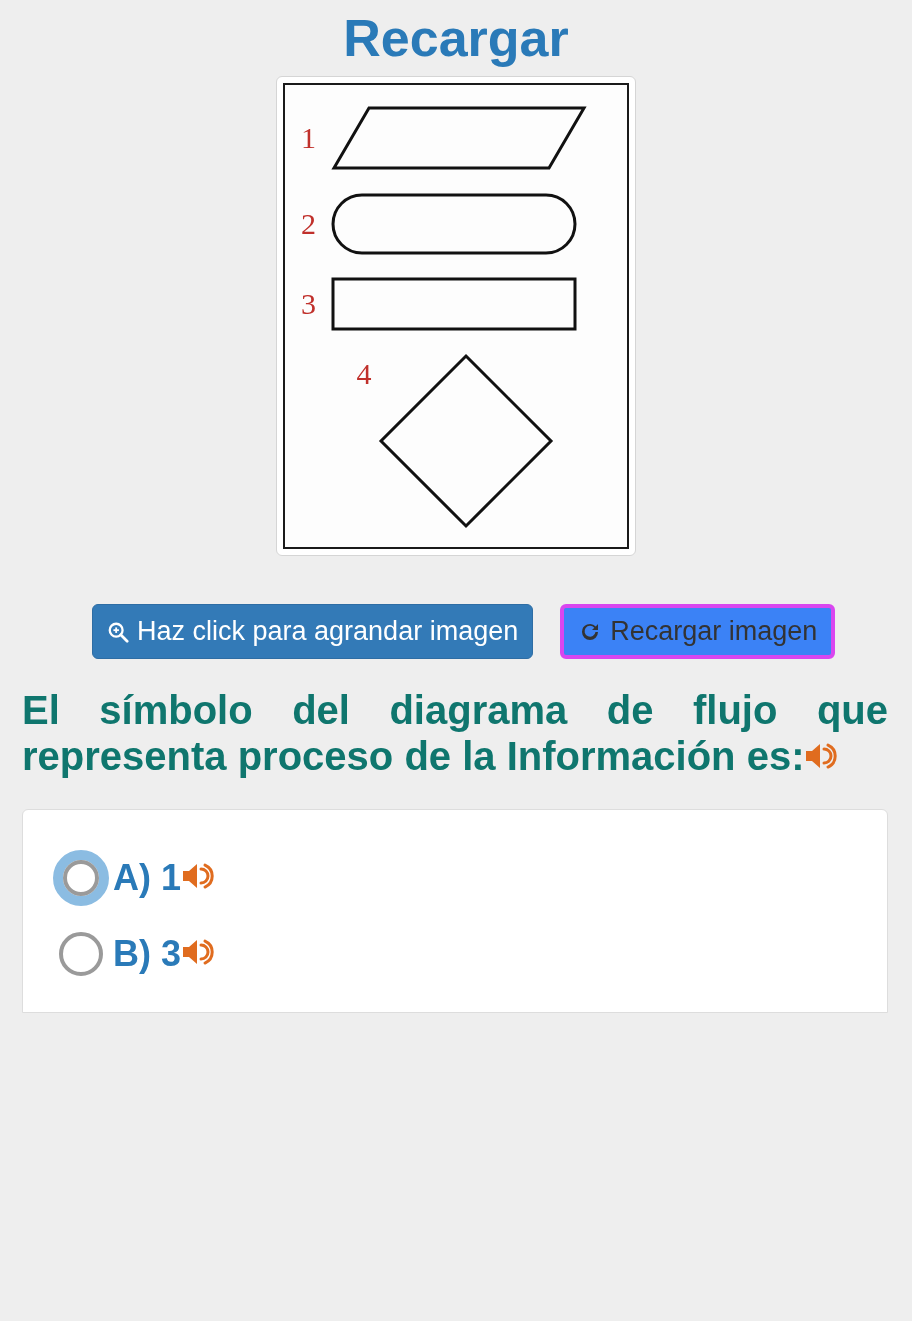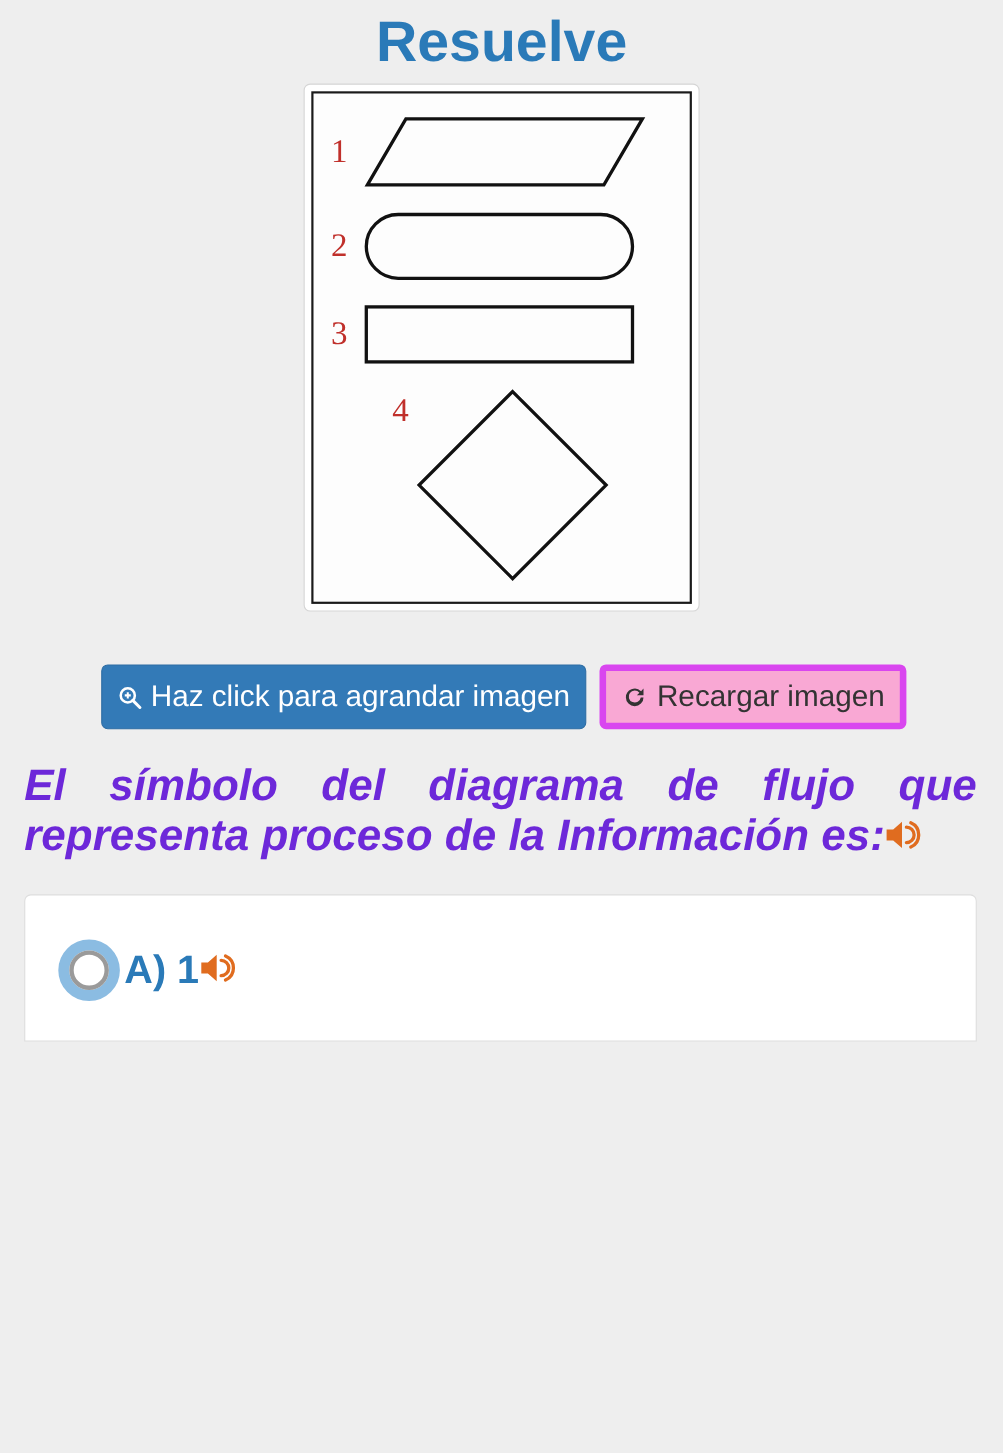--- a/index.html
+++ b/index.html
@@ -48,54 +48,53 @@
     justify-content: center;
     margin-bottom: 0;
   }
   .diamond-row .shape-label {
     width: auto;
     margin-right: 4px;
     margin-top: 6px;
   }
   .btn-row {
     display: flex;
-    gap: 12px;
+    gap: 27px;
     margin: 48px 0 0 68px;
     padding-left: 24px;
   }
   .btn {
     border-radius: 6px;
     font-size: 27px;
     padding: 6px 14px;
     display: flex;
     align-items: center;
     gap: 8px;
     cursor: pointer;
     line-height: 1.3;
   }
   .btn-primary {
     background: #337ab7;
     color: #ffffff;
     border: 1px solid #2e6da4;
   }
   .btn-default {
-    background: #f9a8d4;
+    background: #3b82f6;
     color: #333333;
-    border: 6px solid #d946ef;
+    border: 4px solid #d946ef;
   }
   .btn svg { display: block; }
   .question {
-    color: #6d28d9;
+    color: #0f766e;
     font-size: 40px;
     font-weight: 800;
     text-align: justify;
     text-align-last: left;
     padding: 28px 24px 0 22px;
     line-height: 1.15;
-    font-style: italic;
   }
   .speaker-icon { display: inline-block; vertical-align: -2px; }
   .options-card {
     background: #ffffff;
     border: 1px solid #dddddd;
     border-top-left-radius: 6px;
     border-top-right-radius: 6px;
     margin: 30px 24px 0 22px;
     padding: 40px 20px 10px 36px;
   }
@@ -134,21 +133,21 @@
   .option-text {
     color: #2a7ab8;
     font-size: 36px;
     font-weight: 800;
     margin-left: 4px;
   }
 </style>
 </head>
 <body>
 
-<h1 class="title">Resuelve</h1>
+<h1 class="title">Recargar</h1>
 
 <div class="image-frame">
   <div class="image-inner">
     <div class="shape-row">
       <span class="shape-label">1</span>
       <svg class="shape-svg" width="260" height="70">
         <polygon points="40,5 255,5 220,65 5,65" fill="none" stroke="#111" stroke-width="3"></polygon>
       </svg>
     </div>
     <div class="shape-row">
@@ -200,13 +199,21 @@
 
 <div class="options-card" id="options-container">
     <div class="option-row">
       <div class="radio-outer focused"></div>
       <span class="option-text"><span>A)</span> <span>1</span><svg class="speaker-icon" width="38" height="32" viewBox="0 0 38 32">
           <path d="M2 11h6l8-7v24l-8-7H2z" fill="#e06c1f"></path>
           <path d="M20 9a6 6 0 0 1 0 14" fill="none" stroke="#e06c1f" stroke-width="3" stroke-linecap="round"></path>
           <path d="M24 5a12 12 0 0 1 0 22" fill="none" stroke="#e06c1f" stroke-width="3" stroke-linecap="round"></path>
         </svg></span>
     </div>
+    <div class="option-row">
+      <div class="radio-outer"></div>
+      <span class="option-text"><span>B)</span> <span>3</span><svg class="speaker-icon" width="38" height="32" viewBox="0 0 38 32">
+          <path d="M2 11h6l8-7v24l-8-7H2z" fill="#e06c1f"></path>
+          <path d="M20 9a6 6 0 0 1 0 14" fill="none" stroke="#e06c1f" stroke-width="3" stroke-linecap="round"></path>
+          <path d="M24 5a12 12 0 0 1 0 22" fill="none" stroke="#e06c1f" stroke-width="3" stroke-linecap="round"></path>
+        </svg></span>
+    </div>
   </div>
 
 </body></html>

